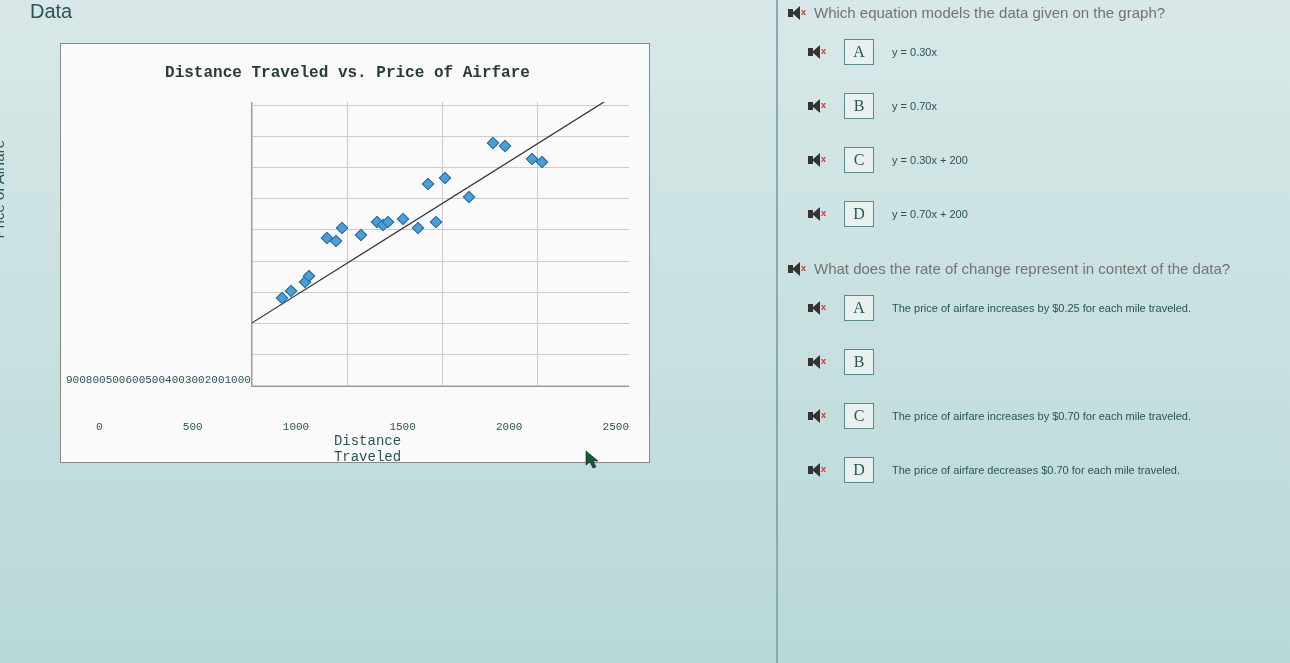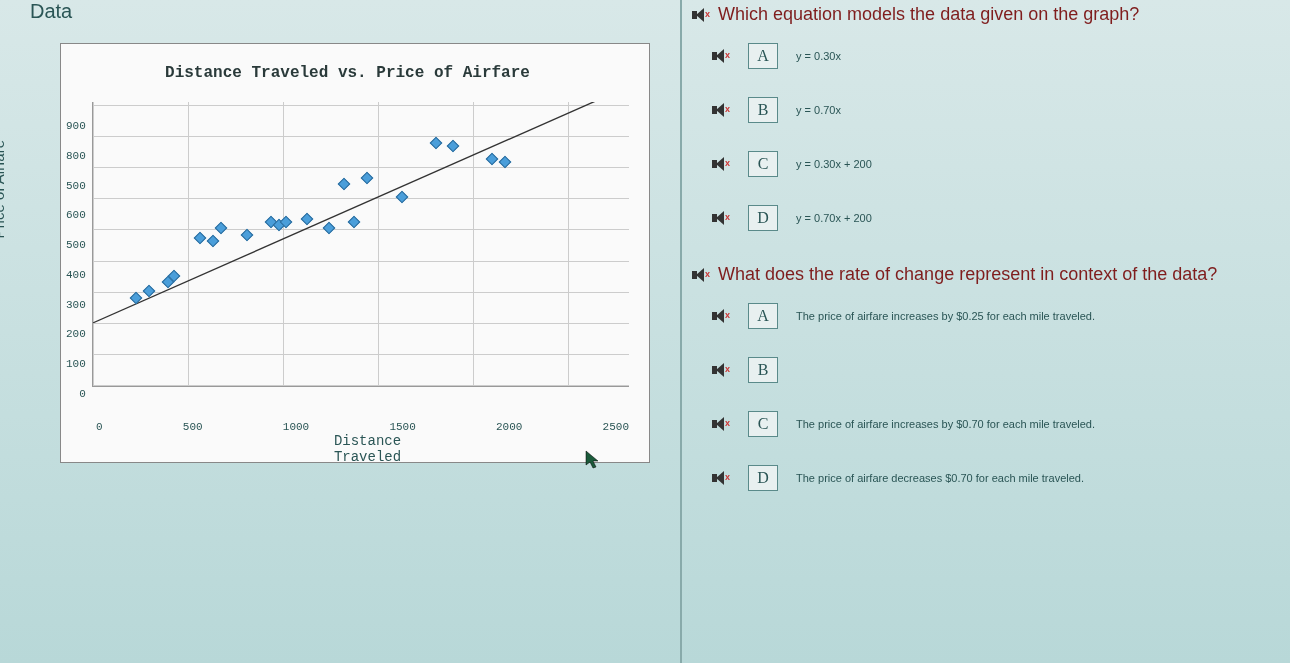--- a/index.html
+++ b/index.html
@@ -5,21 +5,21 @@
     * { margin: 0; padding: 0; box-sizing: border-box; }
     body {
       font-family: Arial, sans-serif;
       background: linear-gradient(to bottom, #d8e8e8 0%, #b8d8d8 100%);
       width: 1290px;
       height: 663px;
       display: flex;
       overflow: hidden;
     }
     .left-panel {
-      width: 680px;
+      width: 776px;
       padding: 0 20px;
       position: relative;
     }
     .page-header {
       font-size: 20px;
       color: #2a5555;
       font-weight: normal;
       margin-bottom: 20px;
       padding-left: 10px;
     }
@@ -48,28 +48,27 @@
       writing-mode: vertical-rl;
       transform: rotate(180deg);
       font-size: 15px;
       color: #2a5555;
       position: absolute;
       left: -10px;
       top: 140px;
     }
     .y-ticks {
       display: flex;
-      flex-direction: column;
       justify-content: space-between;
       align-items: flex-end;
       font-size: 11px;
       color: #2a5555;
-      padding-right: 6px;
+      padding-right: 0;
       height: 280px;
-      margin-top: 23px;
+      margin-top: 9px;
     }
     .plot-area {
       flex: 1;
       position: relative;
       border-left: 1px solid #999;
       border-bottom: 1px solid #999;
       height: 285px;
       margin-top: 5px;
       background-image: 
         repeating-linear-gradient(to top, #ccc 0, #ccc 1px, transparent 1px, transparent 31.1px),
@@ -143,22 +142,22 @@
     }
     .speaker-x {
       position: absolute;
       left: 13px;
       top: 1px;
       font-size: 9px;
       color: #c33;
       font-weight: bold;
     }
     .question-text {
-      font-size: 18px;
-      color: #7f1d1d;
+      font-size: 15px;
+      color: #737373;
     }
     .answer-row {
       display: flex;
       align-items: center;
       padding: 14px 0 14px 20px;
       cursor: pointer;
     }
     .answer-letter {
       width: 30px;
       height: 26px;

